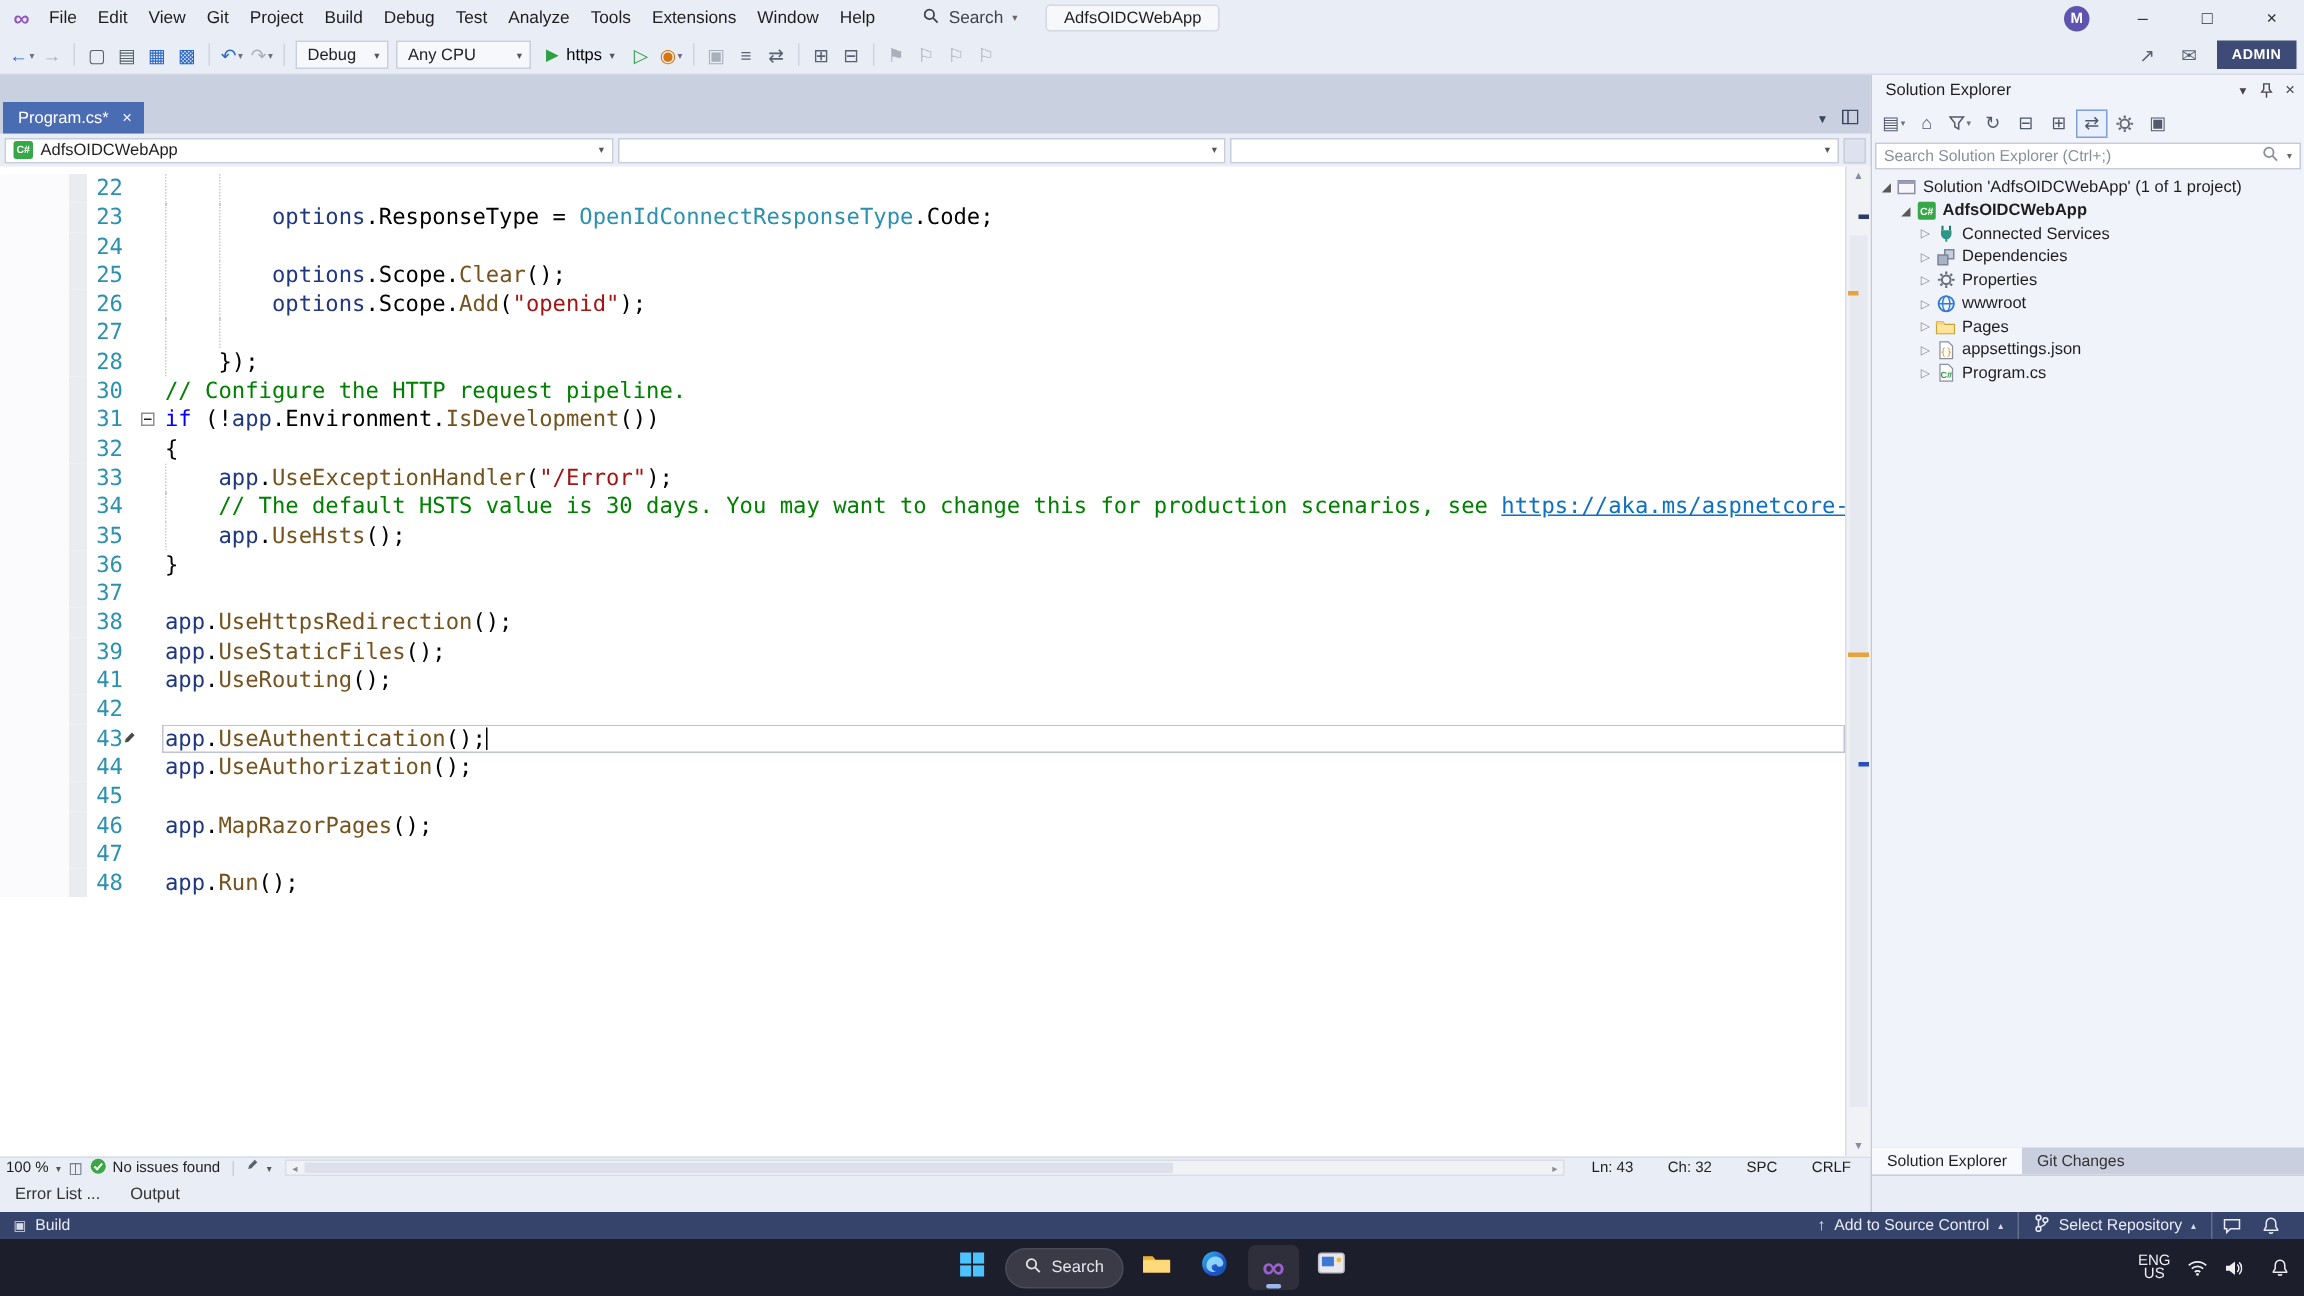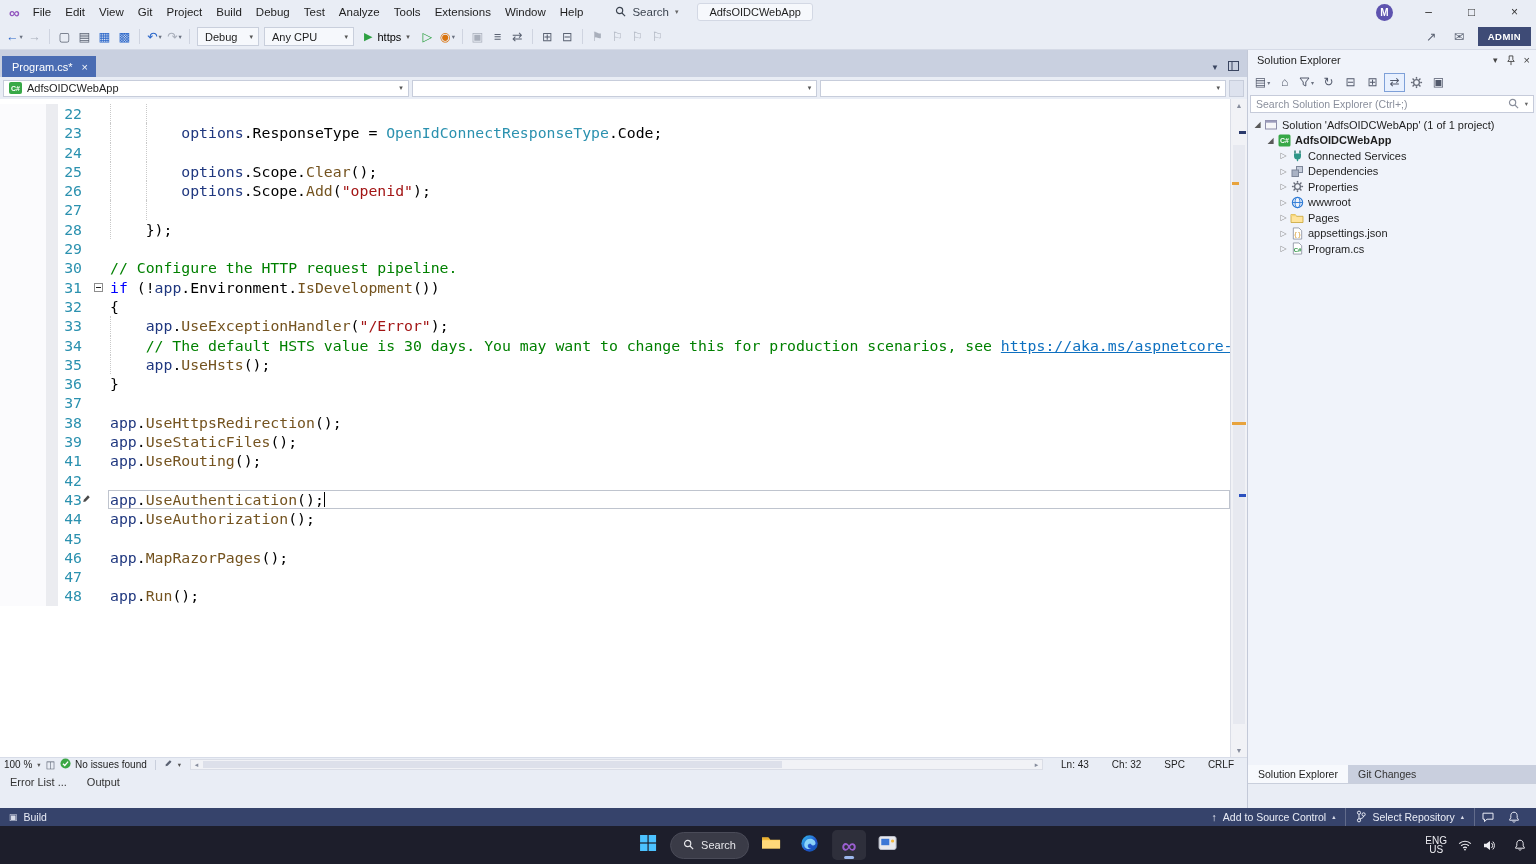--- a/index.html
+++ b/index.html
@@ -28,21 +28,21 @@
   .run-btn { display:flex; align-items:center; gap:5px; height:20px; padding:0 7px; }
   .run-btn .play { color:#2DA042; font-size:11px; }
   .run-btn .arr { font-size:7px; color:#555; }
   .tb-right { margin-left:auto; display:flex; align-items:center; gap:9px; }
   .admin-btn { background:#3E4B76; color:#fff; font-size:9.5px; font-weight:bold; letter-spacing:.4px; padding:4px 10px; }
 
   
   .main { flex:1; display:flex; min-height:0; }
   .editor-col { width:1247px; flex:none; display:flex; flex-direction:column; min-height:0; }
 
-  .tabstrip { height:27px; background:#C9D0E0; display:flex; align-items:flex-end; padding-left:2px; position:relative; flex:none; }
+  .tabstrip { height:39px; background:#C9D0E0; display:flex; align-items:flex-end; padding-left:2px; position:relative; flex:none; }
   .doc-tab { height:21px; background:#4A6CB3; color:#fff; display:flex; align-items:center; gap:9px; padding:0 8px 0 10px; font-size:11px; }
   .doc-tab .tab-close { font-size:11px; opacity:.95; }
   .tabstrip-icons { position:absolute; right:8px; bottom:4px; display:flex; gap:9px; color:#3A4560; font-size:8px; align-items:center; }
 
   .navbar { height:22px; display:flex; align-items:center; gap:3px; padding:2px 3px; background:#E9EDF5; flex:none; }
   .nav-combo { flex:1; height:17px; background:#fff; border:1px solid #C7CDDB; display:flex; align-items:center; padding:0 5px; font-size:11px; color:#1e1e1e; gap:5px; }
   .nav-combo .spring { flex:1; }
   .nav-combo .dd { font-size:7px; color:#555; }
   .cs-chip { width:13px; height:12px; background:#37A847; color:#fff; font-size:7px; font-weight:bold; display:flex; align-items:center; justify-content:center; border-radius:2px; }
   .nav-split { width:15px; height:17px; background:#DDE2EE; border:1px solid #C7CDDB; flex:none; }
@@ -74,21 +74,21 @@
   .ed-status .dd { font-size:6.5px; color:#555; }
   .eds-ico { color:#5A6272; font-size:10px; }
   .issues { display:flex; align-items:center; gap:4px; }
   .eds-sep { width:1px; height:10px; background:#C9CFDC; margin:0 3px; }
   .hsb { flex:1; height:11px; background:#F1F2F6; border:1px solid #DADDE6; position:relative; margin:0 4px; }
   .hsb .h-arr { position:absolute; top:0; bottom:0; width:11px; display:flex; align-items:center; justify-content:center; font-size:7px; color:#868C9C; }
   .hsb .h-arr.r { right:0; }
   .hsb .h-thumb { position:absolute; top:1px; bottom:1px; left:12px; width:68%; background:#DDE0EA; }
   .pos-item { margin:0 9px 0 9px; white-space:nowrap; }
 
-  .panel-tabs-row { height:37px; background:#E9EDF5; display:flex; gap:20px; padding:5px 10px 0; font-size:11px; color:#333; flex:none; }
+  .panel-tabs-row { height:23px; background:#E9EDF5; display:flex; gap:20px; padding:5px 10px 0; font-size:11px; color:#333; flex:none; }
 
   
   .sol-exp { width:289px; flex:none; background:#F0F3FA; border-left:1px solid #C3C9D8; display:flex; flex-direction:column; font-size:11px; min-height:0; }
   .se-header { height:20px; display:flex; align-items:center; padding:0 6px 0 9px; color:#1e1e1e; flex:none; }
   .se-header .spring { flex:1; }
   .se-hico { margin-left:8px; color:#444; font-size:9px; display:flex; align-items:center; }
   .se-toolbar { height:24px; display:flex; align-items:center; gap:1px; padding:0 4px; flex:none; }
   .se-ti { width:21px; height:19px; display:flex; align-items:center; justify-content:center; color:#52596B; font-size:12px; gap:1px; }
   .se-ti .dd { font-size:6px; color:#6a7180; }
   .se-ti.active { background:#E8F0FE; border:1px solid #7EA0D8; }
@@ -251,21 +251,20 @@
 
       <div class="code-wrap">
         <div class="code-scroll" id="code-lines">
             <div class="cl"><div class="ind"></div><div class="gut"></div><div class="num">22</div><div class="trk"></div><div class="outl"></div><div class="ct"><div class="guide" style="left: calc(0ch + 2px);"></div><div class="guide" style="left: calc(4ch + 2px);"></div></div></div>
             <div class="cl"><div class="ind"></div><div class="gut"></div><div class="num">23</div><div class="trk"></div><div class="outl"></div><div class="ct"><div class="guide" style="left: calc(0ch + 2px);"></div><div class="guide" style="left: calc(4ch + 2px);"></div><span class="tok tok-pl" style="color: rgb(0, 0, 0);">        </span><span class="tok tok-lo" style="color: rgb(31, 55, 127);">options</span><span class="tok tok-pl" style="color: rgb(0, 0, 0);">.</span><span class="tok tok-pl" style="color: rgb(0, 0, 0);">ResponseType</span><span class="tok tok-pl" style="color: rgb(0, 0, 0);"> = </span><span class="tok tok-ty" style="color: rgb(43, 145, 175);">OpenIdConnectResponseType</span><span class="tok tok-pl" style="color: rgb(0, 0, 0);">.</span><span class="tok tok-pl" style="color: rgb(0, 0, 0);">Code</span><span class="tok tok-pl" style="color: rgb(0, 0, 0);">;</span></div></div>
             <div class="cl"><div class="ind"></div><div class="gut"></div><div class="num">24</div><div class="trk"></div><div class="outl"></div><div class="ct"><div class="guide" style="left: calc(0ch + 2px);"></div><div class="guide" style="left: calc(4ch + 2px);"></div></div></div>
             <div class="cl"><div class="ind"></div><div class="gut"></div><div class="num">25</div><div class="trk"></div><div class="outl"></div><div class="ct"><div class="guide" style="left: calc(0ch + 2px);"></div><div class="guide" style="left: calc(4ch + 2px);"></div><span class="tok tok-pl" style="color: rgb(0, 0, 0);">        </span><span class="tok tok-lo" style="color: rgb(31, 55, 127);">options</span><span class="tok tok-pl" style="color: rgb(0, 0, 0);">.</span><span class="tok tok-pl" style="color: rgb(0, 0, 0);">Scope</span><span class="tok tok-pl" style="color: rgb(0, 0, 0);">.</span><span class="tok tok-me" style="color: rgb(116, 83, 31);">Clear</span><span class="tok tok-pl" style="color: rgb(0, 0, 0);">();</span></div></div>
             <div class="cl"><div class="ind"></div><div class="gut"></div><div class="num">26</div><div class="trk"></div><div class="outl"></div><div class="ct"><div class="guide" style="left: calc(0ch + 2px);"></div><div class="guide" style="left: calc(4ch + 2px);"></div><span class="tok tok-pl" style="color: rgb(0, 0, 0);">        </span><span class="tok tok-lo" style="color: rgb(31, 55, 127);">options</span><span class="tok tok-pl" style="color: rgb(0, 0, 0);">.</span><span class="tok tok-pl" style="color: rgb(0, 0, 0);">Scope</span><span class="tok tok-pl" style="color: rgb(0, 0, 0);">.</span><span class="tok tok-me" style="color: rgb(116, 83, 31);">Add</span><span class="tok tok-pl" style="color: rgb(0, 0, 0);">(</span><span class="tok tok-st" style="color: rgb(163, 21, 21);">"openid"</span><span class="tok tok-pl" style="color: rgb(0, 0, 0);">);</span></div></div>
             <div class="cl"><div class="ind"></div><div class="gut"></div><div class="num">27</div><div class="trk"></div><div class="outl"></div><div class="ct"><div class="guide" style="left: calc(0ch + 2px);"></div><div class="guide" style="left: calc(4ch + 2px);"></div></div></div>
             <div class="cl"><div class="ind"></div><div class="gut"></div><div class="num">28</div><div class="trk"></div><div class="outl"></div><div class="ct"><div class="guide" style="left: calc(0ch + 2px);"></div><span class="tok tok-pl" style="color: rgb(0, 0, 0);">    });</span></div></div>
-            <div class="cl"><div class="ind"></div><div class="gut"></div><div class="num">29</div><div class="trk"></div><div class="outl"></div><div class="ct"></div></div>
             <div class="cl"><div class="ind"></div><div class="gut"></div><div class="num">30</div><div class="trk"></div><div class="outl"></div><div class="ct"><span class="tok tok-co" style="color: rgb(0, 128, 0);">// Configure the HTTP request pipeline.</span></div></div>
             <div class="cl"><div class="ind"></div><div class="gut"></div><div class="num">31</div><div class="trk"></div><div class="outl"><div class="fold-box"></div></div><div class="ct"><span class="tok tok-kw" style="color: rgb(0, 0, 255);">if</span><span class="tok tok-pl" style="color: rgb(0, 0, 0);"> (!</span><span class="tok tok-lo" style="color: rgb(31, 55, 127);">app</span><span class="tok tok-pl" style="color: rgb(0, 0, 0);">.</span><span class="tok tok-pl" style="color: rgb(0, 0, 0);">Environment</span><span class="tok tok-pl" style="color: rgb(0, 0, 0);">.</span><span class="tok tok-me" style="color: rgb(116, 83, 31);">IsDevelopment</span><span class="tok tok-pl" style="color: rgb(0, 0, 0);">())</span></div></div>
             <div class="cl"><div class="ind"></div><div class="gut"></div><div class="num">32</div><div class="trk"></div><div class="outl"></div><div class="ct"><span class="tok tok-pl" style="color: rgb(0, 0, 0);">{</span></div></div>
             <div class="cl"><div class="ind"></div><div class="gut"></div><div class="num">33</div><div class="trk"></div><div class="outl"></div><div class="ct"><div class="guide" style="left: calc(0ch + 2px);"></div><span class="tok tok-pl" style="color: rgb(0, 0, 0);">    </span><span class="tok tok-lo" style="color: rgb(31, 55, 127);">app</span><span class="tok tok-pl" style="color: rgb(0, 0, 0);">.</span><span class="tok tok-me" style="color: rgb(116, 83, 31);">UseExceptionHandler</span><span class="tok tok-pl" style="color: rgb(0, 0, 0);">(</span><span class="tok tok-st" style="color: rgb(163, 21, 21);">"/Error"</span><span class="tok tok-pl" style="color: rgb(0, 0, 0);">);</span></div></div>
             <div class="cl"><div class="ind"></div><div class="gut"></div><div class="num">34</div><div class="trk"></div><div class="outl"></div><div class="ct"><div class="guide" style="left: calc(0ch + 2px);"></div><span class="tok tok-pl" style="color: rgb(0, 0, 0);">    </span><span class="tok tok-co" style="color: rgb(0, 128, 0);">// The default HSTS value is 30 days. You may want to change this for production scenarios, see </span><span class="tok tok-ln" style="color: rgb(14, 112, 192);">https://aka.ms/aspnetcore-hsts</span></div></div>
             <div class="cl"><div class="ind"></div><div class="gut"></div><div class="num">35</div><div class="trk"></div><div class="outl"></div><div class="ct"><div class="guide" style="left: calc(0ch + 2px);"></div><span class="tok tok-pl" style="color: rgb(0, 0, 0);">    </span><span class="tok tok-lo" style="color: rgb(31, 55, 127);">app</span><span class="tok tok-pl" style="color: rgb(0, 0, 0);">.</span><span class="tok tok-me" style="color: rgb(116, 83, 31);">UseHsts</span><span class="tok tok-pl" style="color: rgb(0, 0, 0);">();</span></div></div>
             <div class="cl"><div class="ind"></div><div class="gut"></div><div class="num">36</div><div class="trk"></div><div class="outl"></div><div class="ct"><span class="tok tok-pl" style="color: rgb(0, 0, 0);">}</span></div></div>
             <div class="cl"><div class="ind"></div><div class="gut"></div><div class="num">37</div><div class="trk"></div><div class="outl"></div><div class="ct"></div></div>
             <div class="cl"><div class="ind"></div><div class="gut"></div><div class="num">38</div><div class="trk"></div><div class="outl"></div><div class="ct"><span class="tok tok-lo" style="color: rgb(31, 55, 127);">app</span><span class="tok tok-pl" style="color: rgb(0, 0, 0);">.</span><span class="tok tok-me" style="color: rgb(116, 83, 31);">UseHttpsRedirection</span><span class="tok tok-pl" style="color: rgb(0, 0, 0);">();</span></div></div>
             <div class="cl"><div class="ind"></div><div class="gut"></div><div class="num">39</div><div class="trk"></div><div class="outl"></div><div class="ct"><span class="tok tok-lo" style="color: rgb(31, 55, 127);">app</span><span class="tok tok-pl" style="color: rgb(0, 0, 0);">.</span><span class="tok tok-me" style="color: rgb(116, 83, 31);">UseStaticFiles</span><span class="tok tok-pl" style="color: rgb(0, 0, 0);">();</span></div></div>

